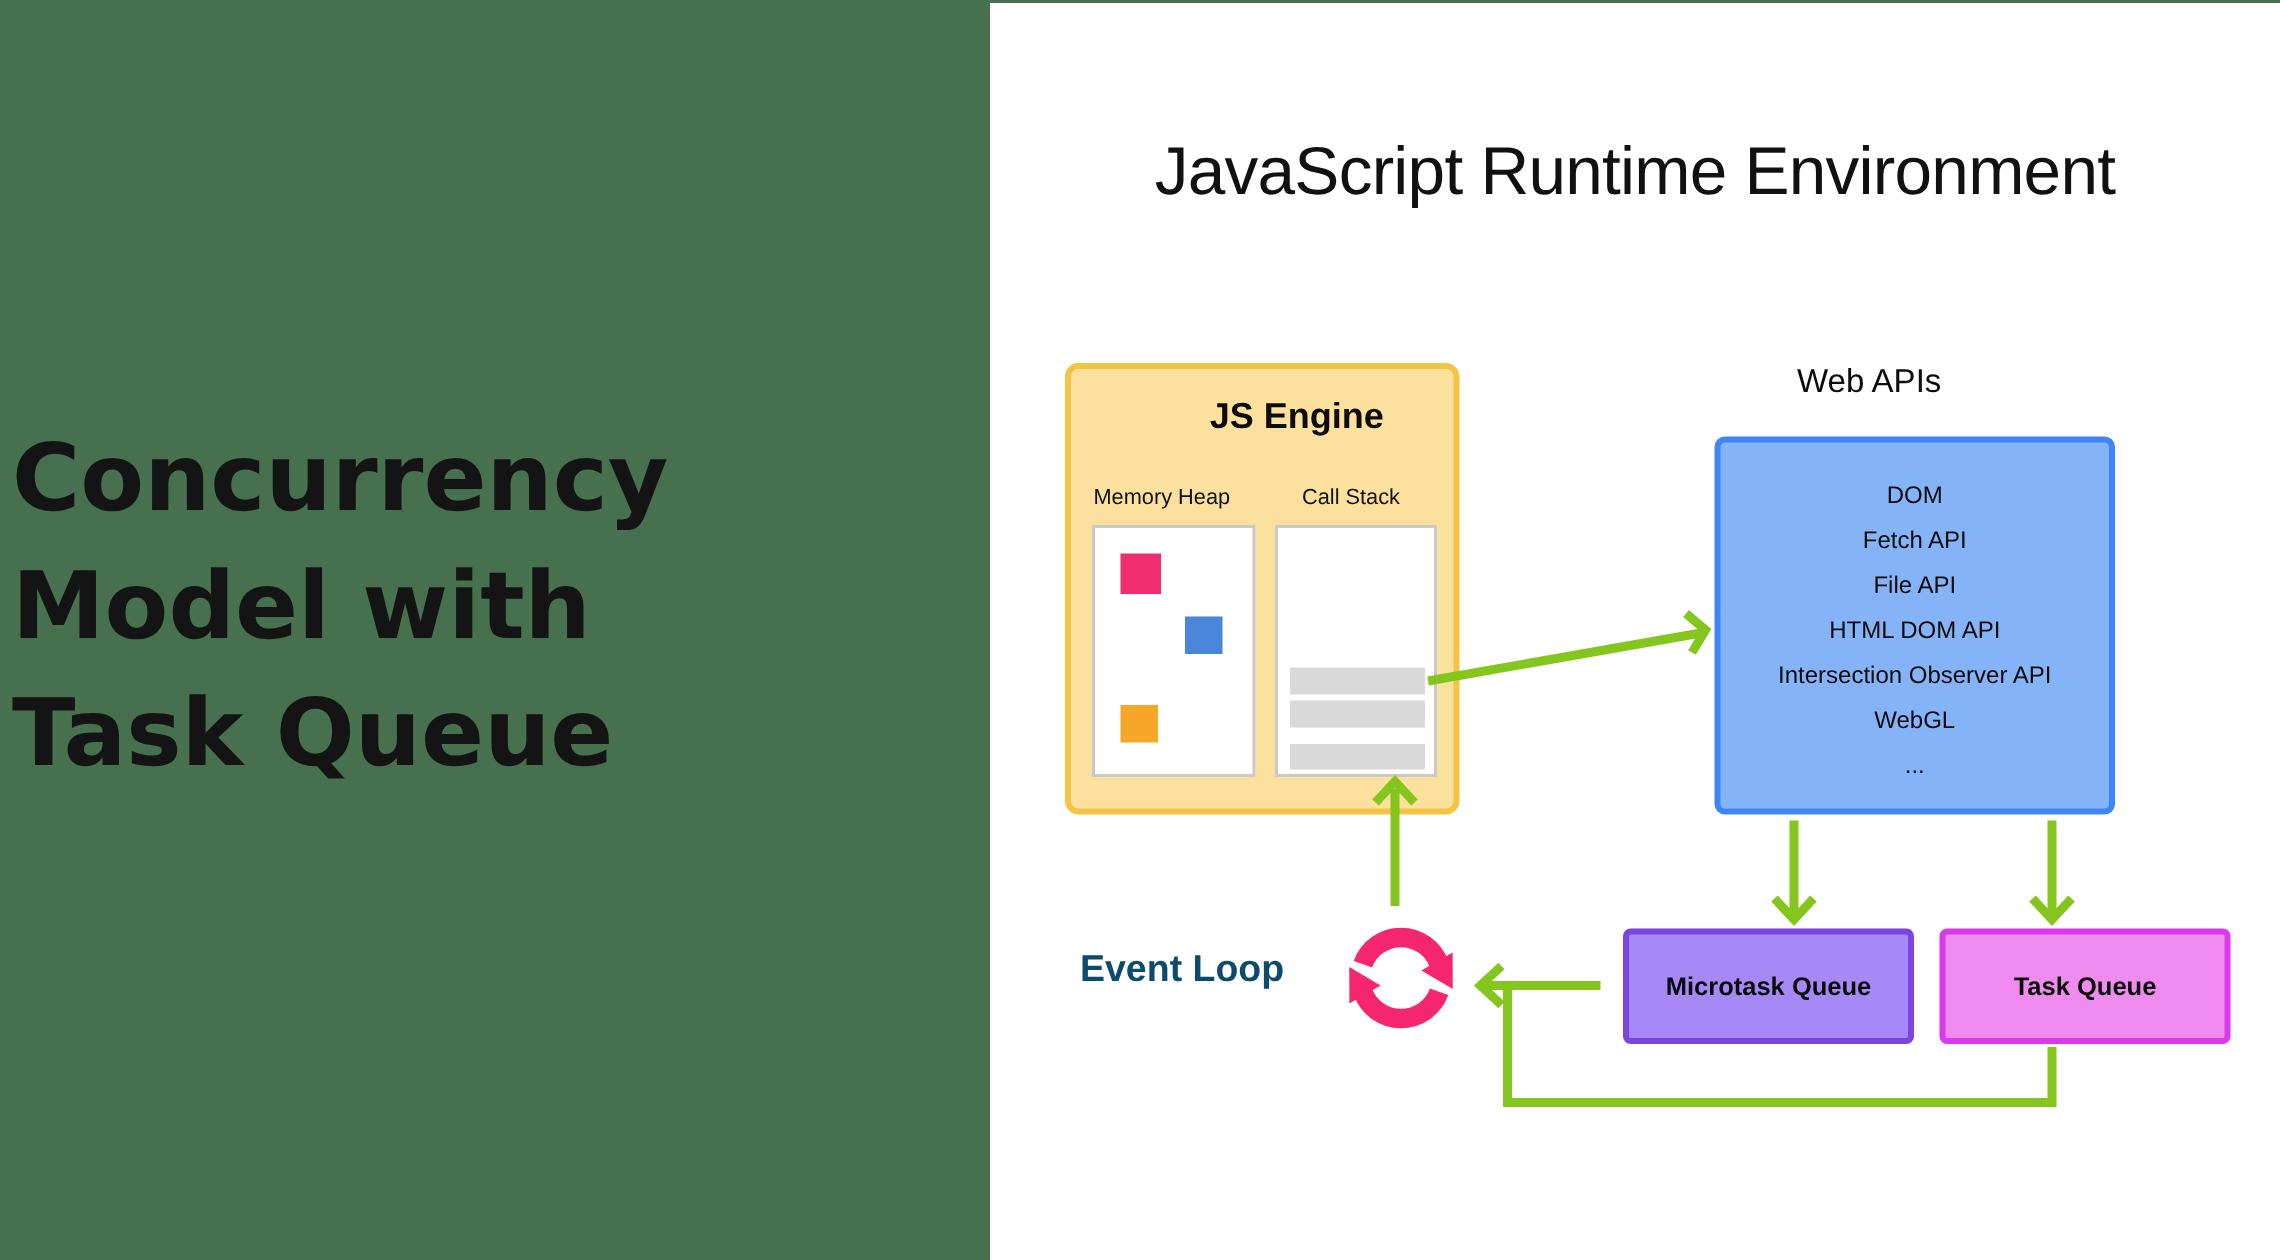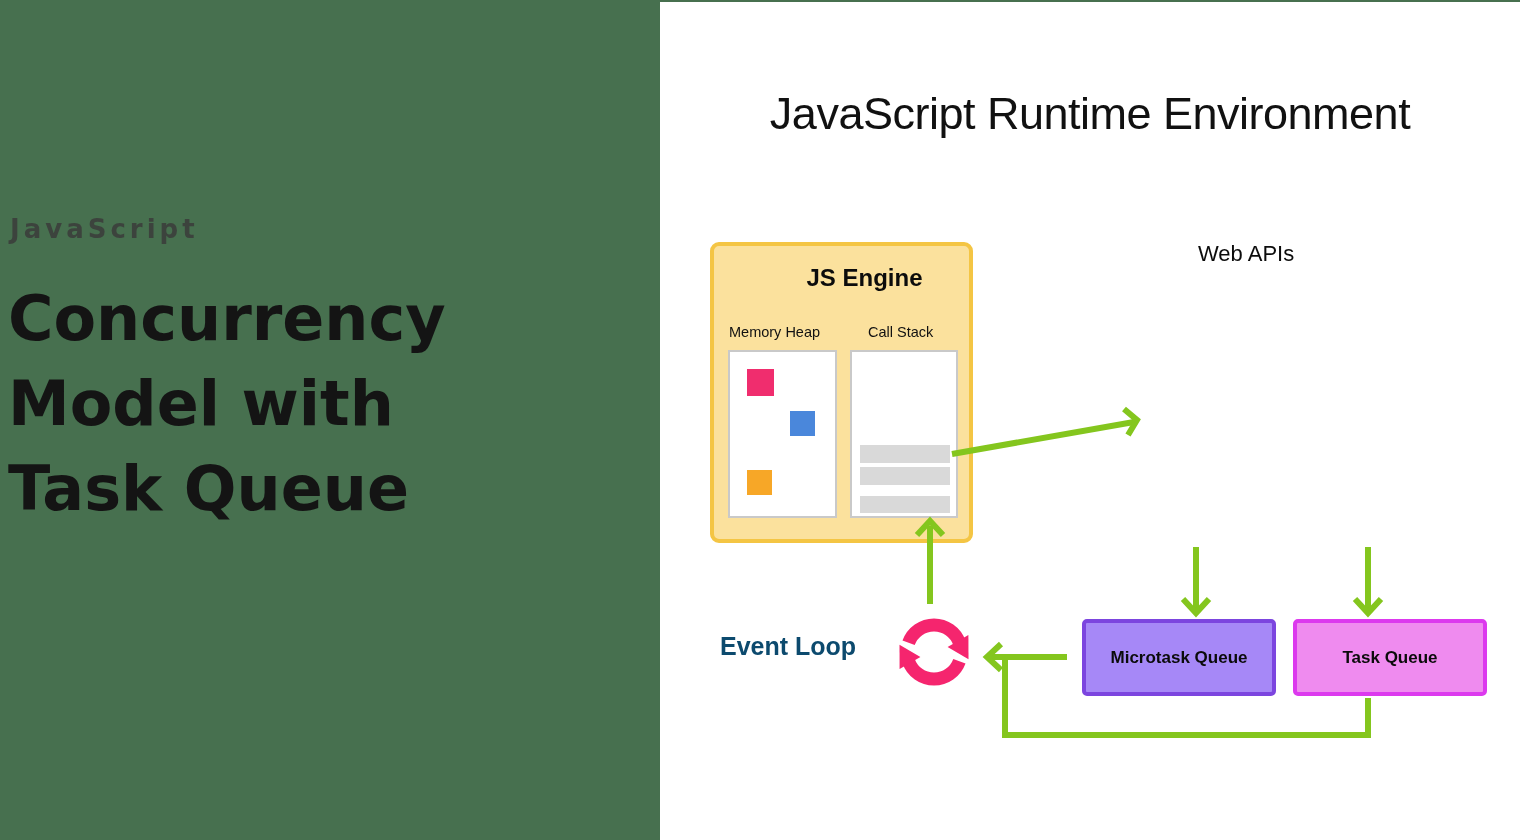--- a/index.html
+++ b/index.html
@@ -95,21 +95,20 @@
   .cycle-icon { position:absolute; left:222px; top:606px; width:104px; height:92px; }
 
   .connectors { position:absolute; left:0; top:0; width:860px; height:840px; pointer-events:none; }
 </style>
 </head>
 <body>
 
 <div class="top-edge"></div>
 
 <div class="left-panel">
-  <div class="kicker">JavaScript</div>
   <div class="big-title">
       <div class="title-line">Concurrency</div>
       <div class="title-line">Model with</div>
       <div class="title-line">Task Queue</div>
     </div>
 </div>
 
 <div class="right-panel">
 
   <div class="runtime-title">JavaScript Runtime Environment</div>
@@ -124,20 +123,29 @@
       <div class="heap-sq sq-orange"></div>
     </div>
     <div class="stack-box">
       <div class="stack-bar bar1"></div>
       <div class="stack-bar bar2"></div>
       <div class="stack-bar bar3"></div>
     </div>
   </div>
 
   <div class="webapis-title">Web APIs</div>
+  <div class="webapis-box">
+      <div class="api-item">DOM</div>
+      <div class="api-item">Fetch API</div>
+      <div class="api-item">File API</div>
+      <div class="api-item">HTML DOM API</div>
+      <div class="api-item">Intersection Observer API</div>
+      <div class="api-item">WebGL</div>
+      <div class="api-item">...</div>
+    </div>
 
   <div class="queue-box microtask">
     <span>Microtask Queue</span>
   </div>
   <div class="queue-box taskqueue">
     <span>Task Queue</span>
   </div>
 
   <div class="event-loop-label">Event Loop</div>
 

